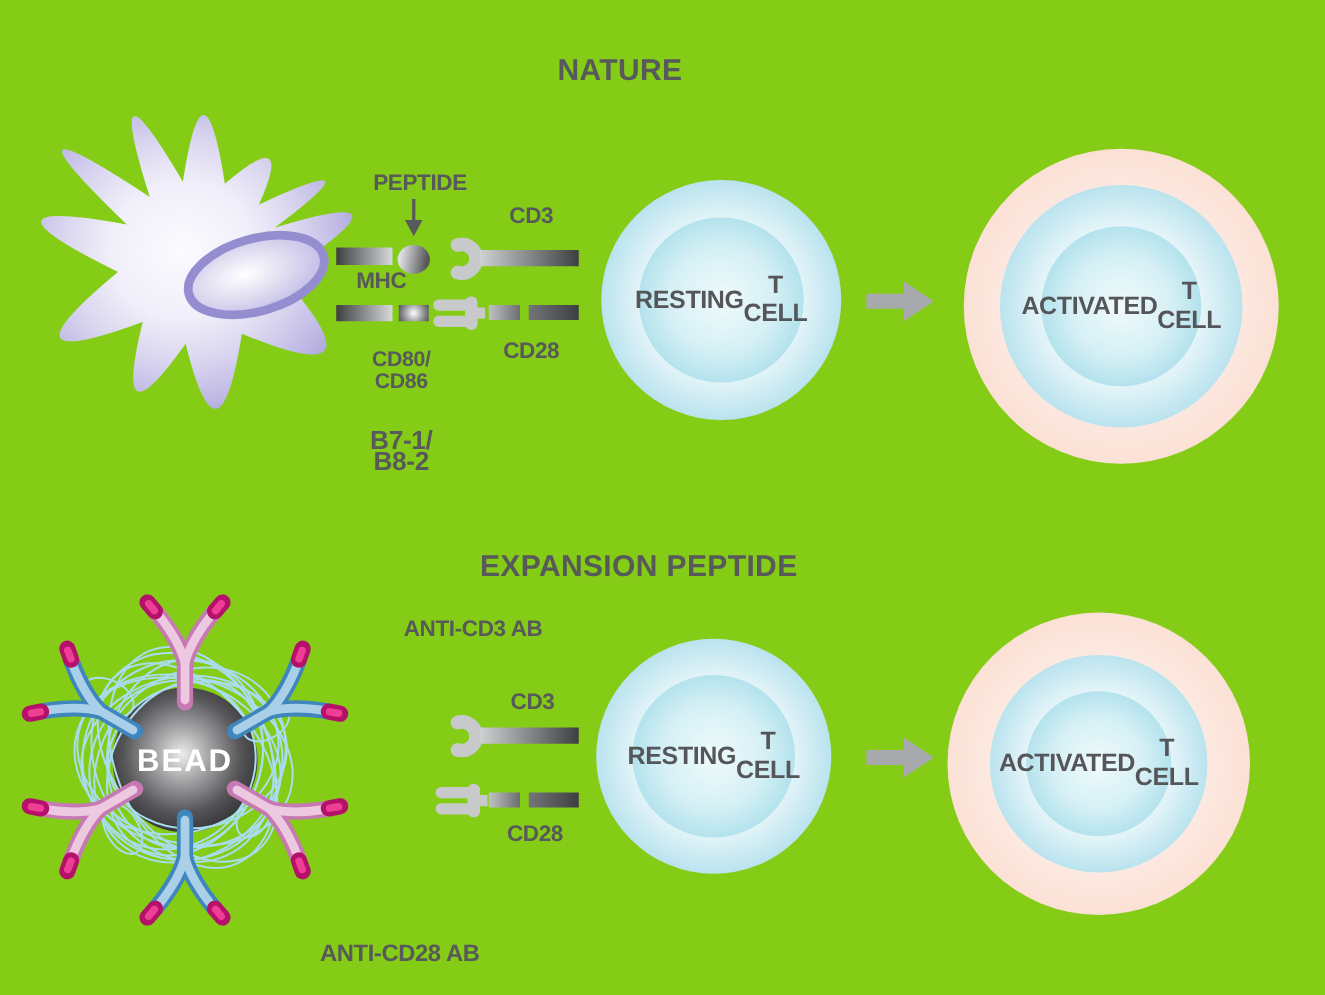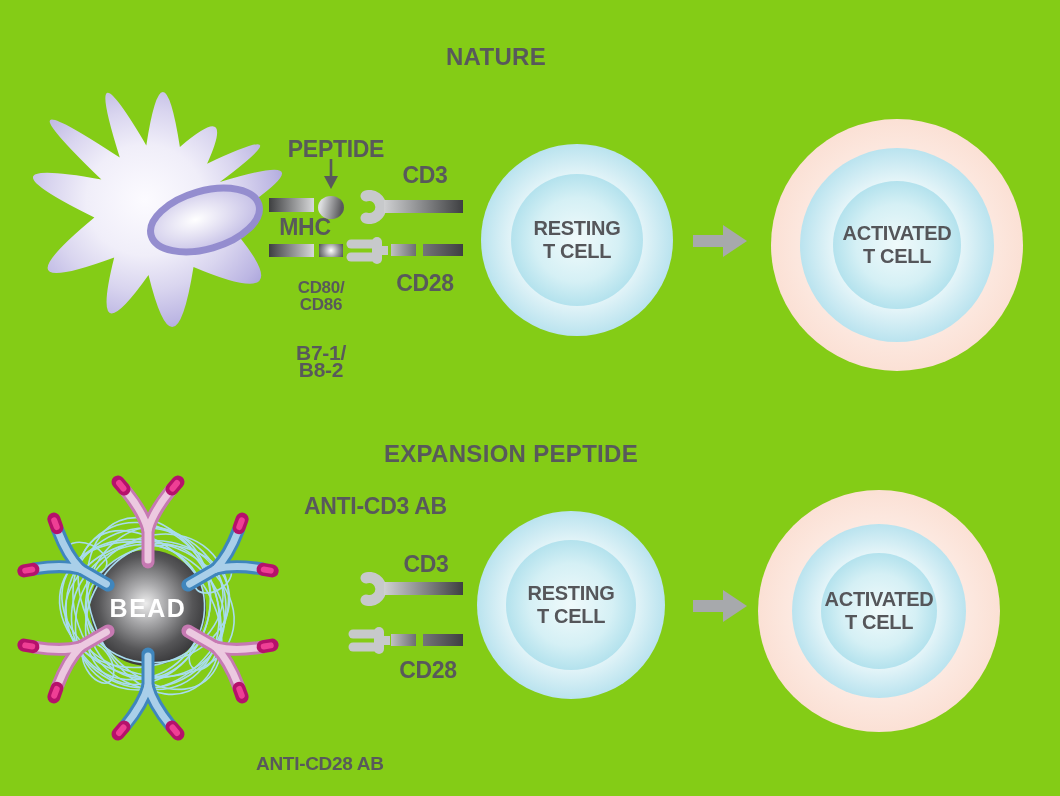--- a/index.html
+++ b/index.html
@@ -2,23 +2,23 @@
 <html><head>
 <meta charset="utf-8">
 <style>
   html,body{margin:0;padding:0;background:#ffffff;}
   #stage{position:relative;width:1060px;height:796px;background:#84cc16;overflow:hidden;
          font-family:"Liberation Sans",sans-serif;color:#58595b;}
   .abs{position:absolute;}
   .lbl{position:absolute;font-weight:bold;color:#58595b;text-align:center;
        letter-spacing:-0.3px;line-height:1.1;white-space:nowrap;}
   .title{font-size:24px;letter-spacing:0.3px;}
-  .sm{font-size:23px;}
+  .sm{font-size:18px;}
   .cell{position:absolute;border-radius:50%;}
-  .cell-text{position:absolute;inset:0;display:flex;flex-direction:column;align-items:center;
+  .cell-text{position:absolute;inset:0;display:flex;flex-direction:row;align-items:center;
              justify-content:center;font-weight:bold;color:#55565a;font-size:20px;
              line-height:23px;letter-spacing:-0.3px;text-align:center;}
   .ring-blue-outer{background:radial-gradient(circle,#e8f6f9 45%,#b2e0ed 75%,#9bd5e6 96%,#95d2e4 100%);}
   .disc-blue-inner{background:radial-gradient(circle,#f0fafb 0%,#d5f0f5 45%,#aadeeb 78%,#8fd0e2 100%);}
   .ring-salmon{background:radial-gradient(circle,#ffffff 0%,#fbdfd3 74%,#f5bda8 92%,#f0a78f 100%);}
   .gradbar{position:absolute;}
   .ab-line-outer{stroke:var(--edge);stroke-width:13;fill:none;stroke-linecap:round;}
   .ab-line-inner{stroke:var(--body);stroke-width:7;fill:none;stroke-linecap:round;}
   .ab-tip-outer{stroke:#b5116b;stroke-width:13;fill:none;stroke-linecap:round;}
   .ab-tip-inner{stroke:#ee3f95;stroke-width:6;fill:none;stroke-linecap:round;}

